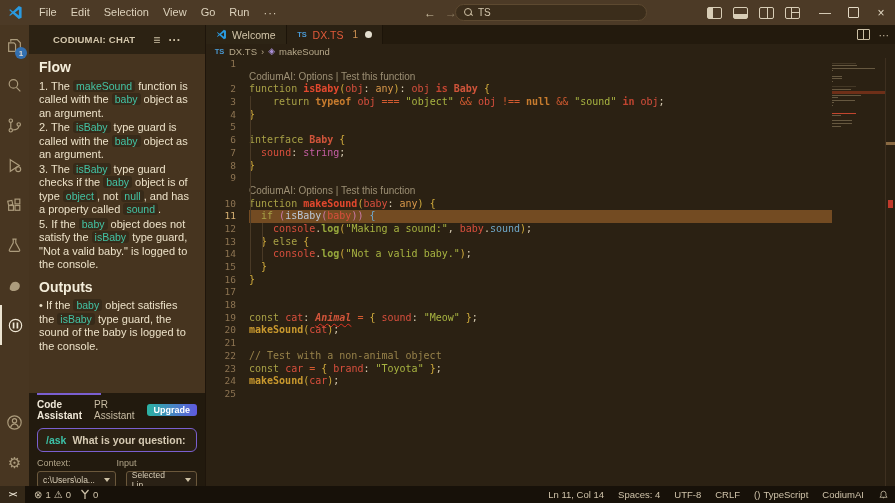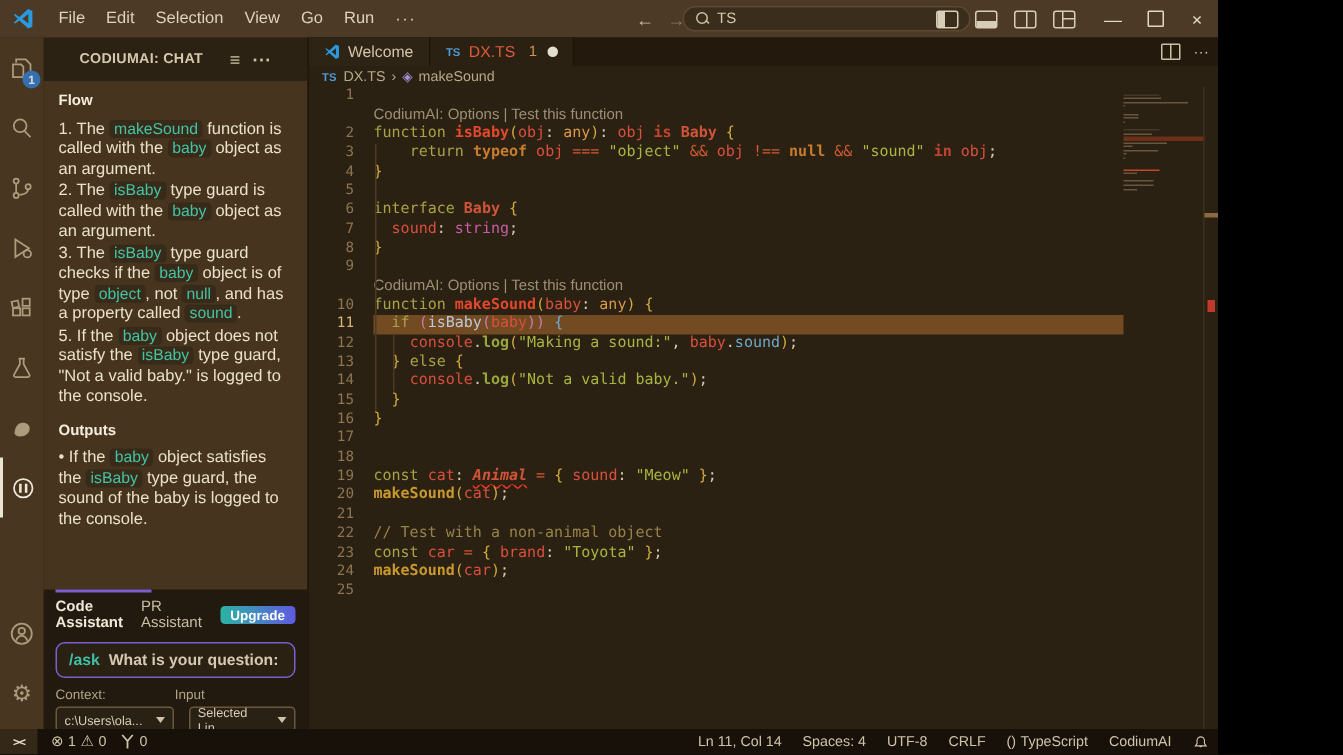--- a/index.html
+++ b/index.html
@@ -1,16 +1,16 @@
 <!DOCTYPE html>
 <html><head>
 <meta charset="utf-8">
 <style>
   html,body{margin:0;padding:0;background:#000;}
-  #app{position:relative;width:812px;height:503px;background:#2b2113;overflow:hidden;
+  #app{position:relative;width:895px;height:503px;background:#2b2113;overflow:hidden;
        font-family:"Liberation Sans",sans-serif;-webkit-font-smoothing:antialiased;}
   
   .titlebar{position:absolute;left:0;top:0;right:0;height:25px;background:#4c3a26;
             display:flex;align-items:center;color:#ddd2bc;font-size:11px;}
   .vslogo{width:15px;height:15px;margin:0 9px 0 8px;flex:none;}
   .menu-item{padding:0 7px;line-height:25px;cursor:default;}
   .menu-more{padding:0 7px;letter-spacing:1px;}
   .nav-arrows{position:absolute;left:424px;top:0;height:25px;display:flex;align-items:center;gap:9px;
               font-size:12px;color:#cdbfa3;}
   .nav-arrows .dim{color:#8a7a5f;}
@@ -41,21 +41,21 @@
   .act-bottom{position:absolute;bottom:4px;left:0;right:0;}
   .gear-glyph{font-size:15px;color:#c6b694;line-height:1;}
   
   .sidebar{position:absolute;left:29px;top:25px;width:176px;bottom:17px;background:#46341f;overflow:hidden;}
   .sb-header{height:29px;background:#2c2213;display:flex;align-items:center;padding:0 24px;
              color:#d5c8ad;font-size:9.5px;font-weight:bold;letter-spacing:.2px;}
   .sb-header .sp{flex:1;}
   .hd-ic{color:#cfc2a6;font-size:12px;margin-left:8px;line-height:1;}
   .sb-content{position:absolute;top:29px;left:0;right:0;bottom:93px;padding:5px 10px 0 10px;
               color:#ece1c8;font-size:11px;line-height:13.5px;overflow:hidden;}
-  .sb-content h3{margin:2px 0 5px 0;font-size:10px;color:#f4edda;}
+  .sb-content h3{margin:2px 0 5px 0;font-size:14px;color:#f4edda;}
   .sb-content h3.out{margin-top:9px;}
   .sb-content p{margin:0 0 1px 0;}
   .chip{background:#372a19;border-radius:3px;padding:0 3px;color:#43c3a4;font-size:10.5px;}
   
   .assistant{position:absolute;left:0;right:0;bottom:0;height:93px;background:#221a0e;}
   .assist-underline{position:absolute;top:0;left:8px;width:64px;height:2px;background:#7a5fd0;}
   .assist-tabs{display:flex;align-items:center;gap:12px;padding:6px 8px 0 8px;font-size:10px;}
   .atab{color:#f0e8d8;font-weight:bold;}
   .atab.inactive{color:#c9bda4;font-weight:normal;}
   .upgrade{background:linear-gradient(90deg,#2bb3a3,#5f5ae0);border-radius:3px;padding:1px 7px;

